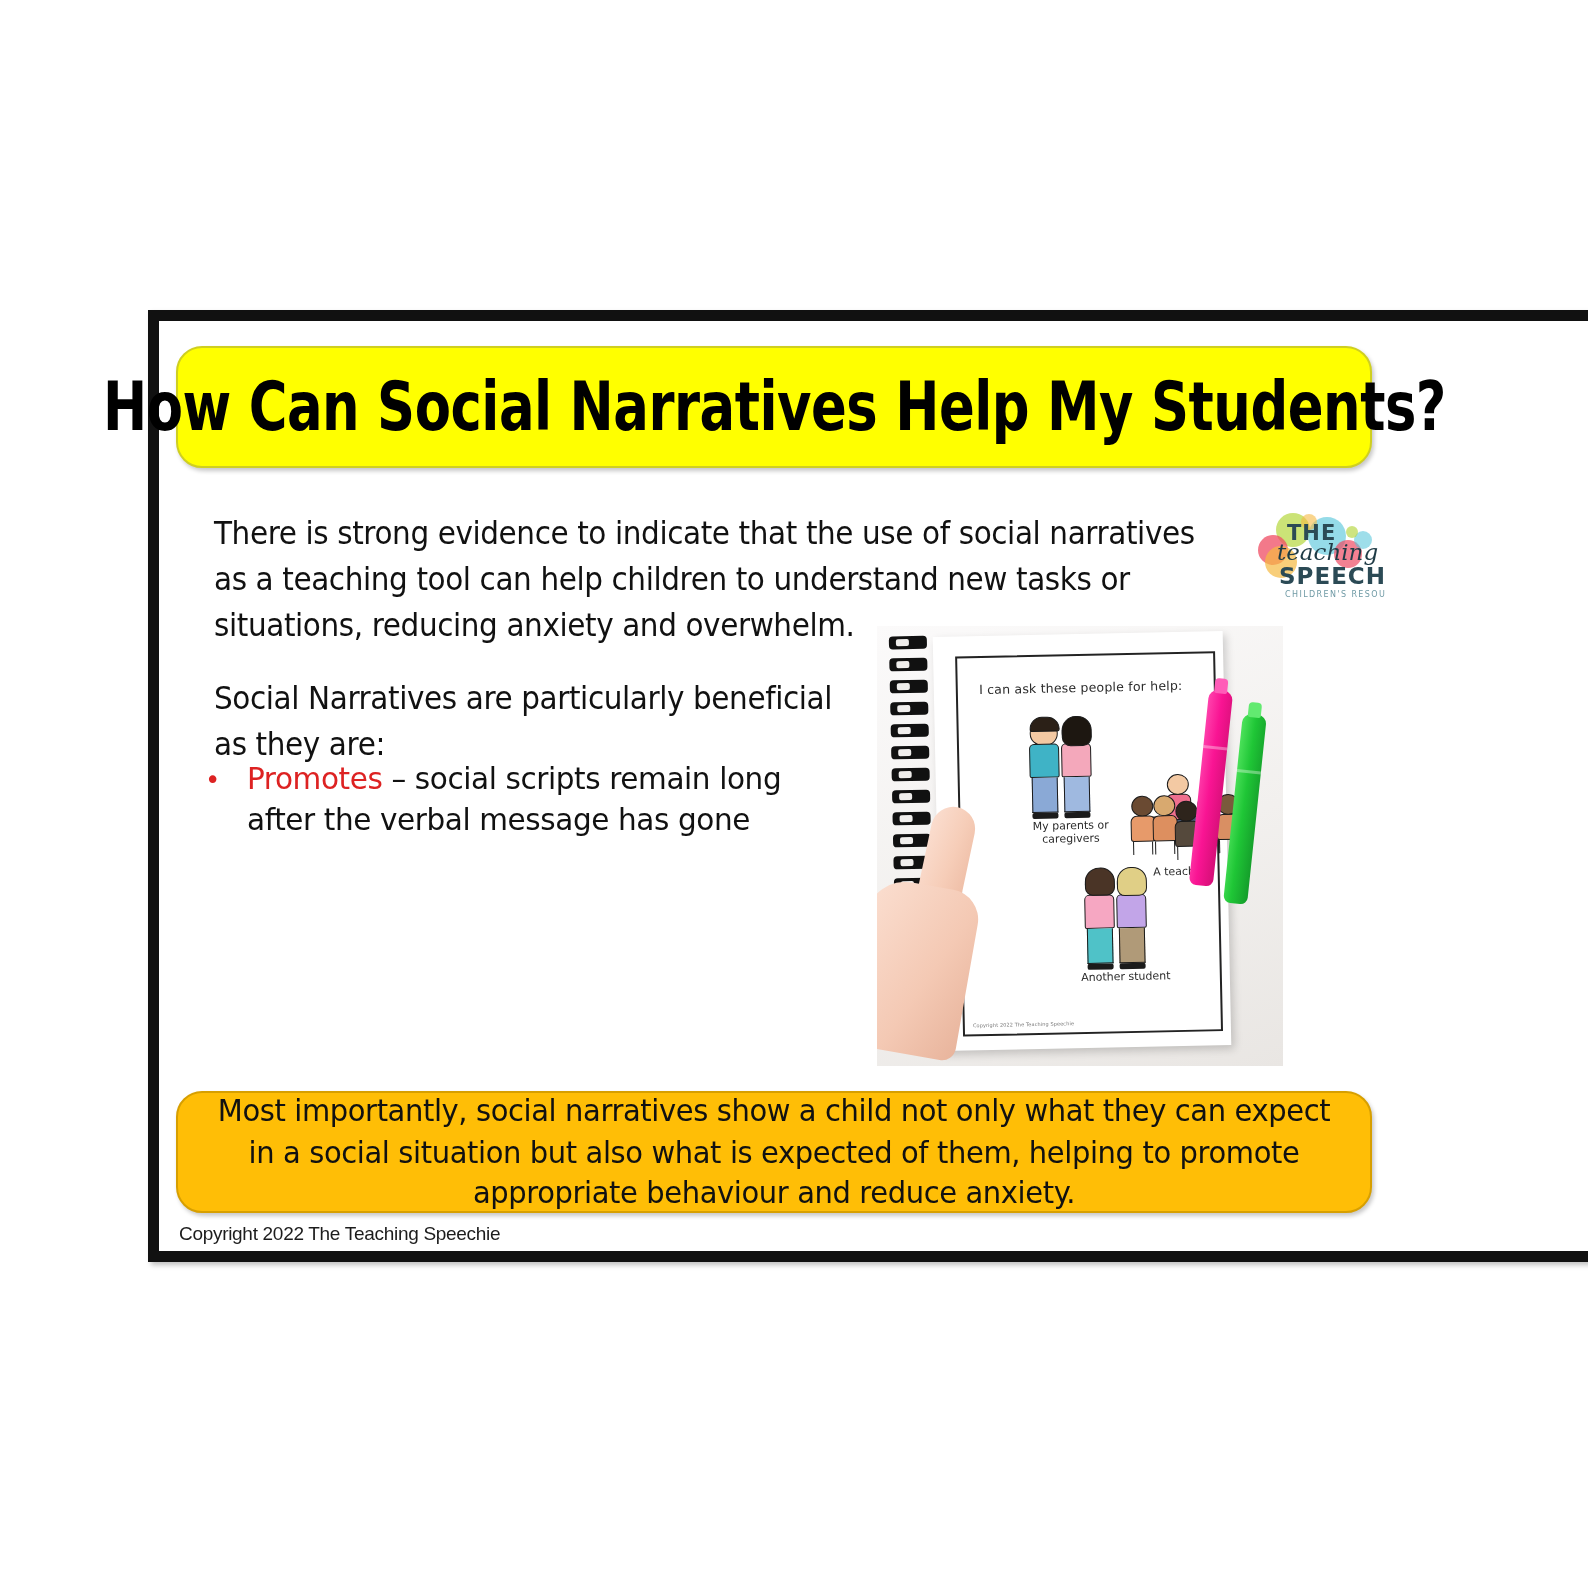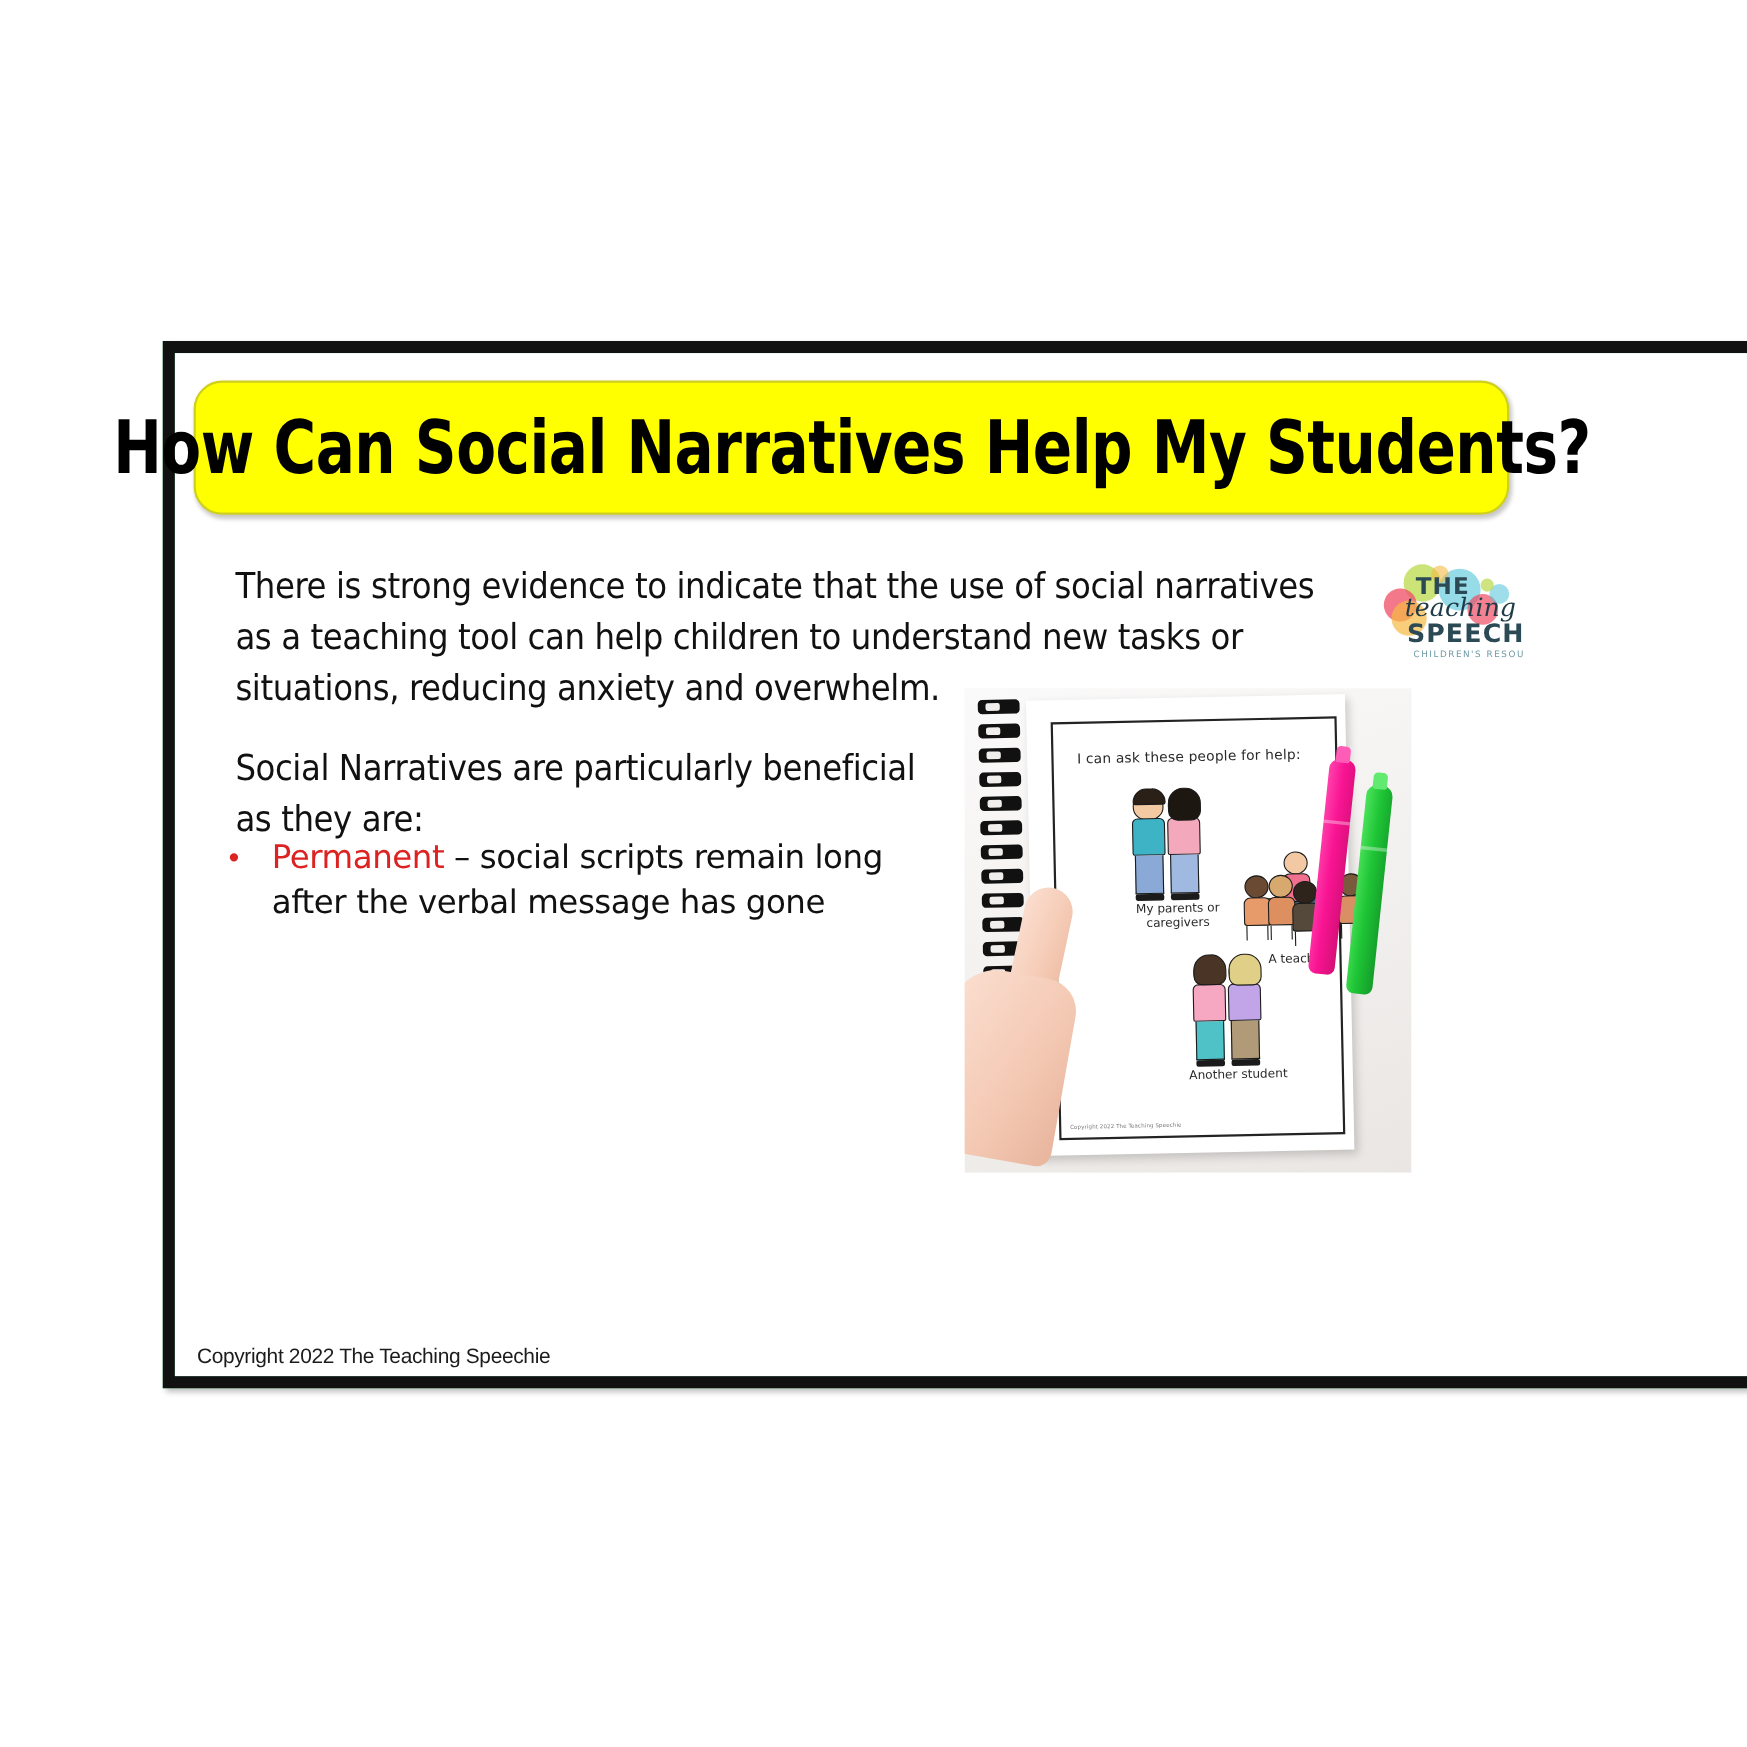--- a/index.html
+++ b/index.html
@@ -350,21 +350,21 @@
     <div id="title-banner">
       <div id="title-text">How Can Social Narratives Help My  Students?</div>
     </div>
 
     <div id="intro-para" class="body-text">There is strong evidence to indicate that the use of social narratives as a teaching tool can help children to understand new tasks or situations, reducing anxiety and overwhelm.</div>
 
     <div id="lead-in" class="body-text">Social Narratives are particularly beneficial as they are:</div>
 
     <ul id="bullet-list">
       <li class="bullet-row">
-        <span class="bullet-dot dot-red">•</span><span class="kw-red">Permanent</span><span> – social scripts remain long after  the verbal message has gone</span>
+        <span class="bullet-dot dot-red">•</span><span class="kw-red">Promotes</span><span> – social scripts remain long after  the verbal message has gone</span>
       </li>
     </ul>
 
     <div id="logo">
       <svg viewBox="0 0 135 95" width="135" height="95">
         <circle cx="42" cy="24" r="17" fill="#b9d94a" opacity="0.75"></circle>
         <circle cx="76" cy="30" r="19" fill="#4fc3d9" opacity="0.6"></circle>
         <circle cx="22" cy="44" r="15" fill="#ef4c63" opacity="0.75"></circle>
         <circle cx="30" cy="56" r="16" fill="#f5b942" opacity="0.7"></circle>
         <circle cx="97" cy="48" r="14" fill="#ee4b64" opacity="0.7"></circle>
@@ -494,17 +494,20 @@
       <div class="ph-marker" id="marker-pink">
         <div class="marker-tip" style="background:#ff5cb8;"></div>
         <div class="marker-band"></div>
       </div>
       <div class="ph-marker" id="marker-green">
         <div class="marker-tip" style="background:#62ea70;"></div>
         <div class="marker-band"></div>
       </div>
     </div>
 
+    <div id="footer-callout">
+      <div id="footer-text">Most importantly, social narratives show a child not only what they can expect in a social situation but also what is expected of them, helping to promote appropriate behaviour and reduce anxiety.</div>
+    </div>
 
     <div id="copyright">Copyright 2022 The Teaching Speechie</div>
 
   </div>
 </div>
 
 </body></html>

